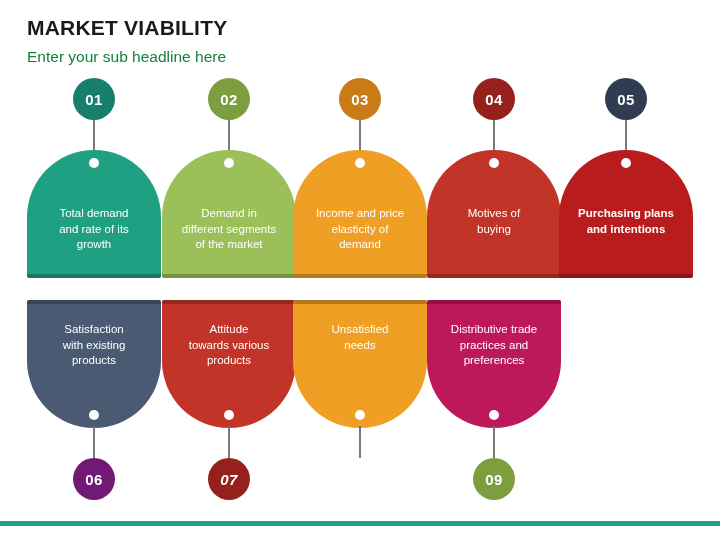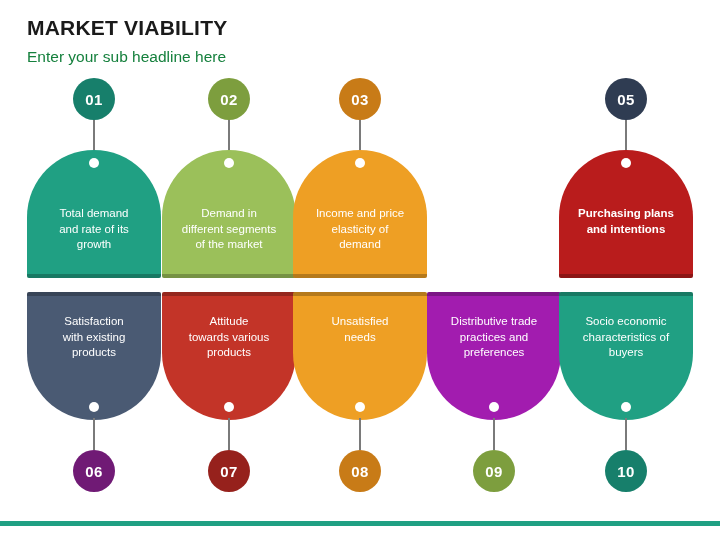--- a/index.html
+++ b/index.html
@@ -26,21 +26,21 @@
     font-size:15.5px; font-weight:normal;
     color:#1a1a1a; white-space:nowrap;
   }
 
   
   .col {
     position:absolute;
     width:134px;
   }
   .row-top { top:78px; height:202px; }
-  .row-bot { top:292px; height:200px; }
+  .row-bot { top:300px; height:200px; }
 
   
   .badge {
     position:absolute; left:50%; transform:translateX(-50%);
     width:42px; height:42px; border-radius:50%;
     display:flex; align-items:center; justify-content:center;
     color:#ffffff; font-size:15px; font-weight:bold;
     letter-spacing:0.3px;
   }
   .row-top .badge { top:0; }
@@ -130,20 +130,30 @@
     <div class="stem" style="background: rgb(122, 122, 122);"></div>
     <div class="card" style="background: rgb(238, 159, 36);">
       <div class="dot" style="background: rgb(255, 255, 255);"></div>
       <div class="label">Income and price
 elasticity of
 demand</div>
       <div class="strip"></div>
     </div>
   </div>
 
+  <div class="col row-top" style="left: 427px;">
+    <div class="badge" style="background: rgb(150, 33, 28);">04</div>
+    <div class="stem" style="background: rgb(122, 122, 122);"></div>
+    <div class="card" style="background: rgb(195, 52, 40);">
+      <div class="dot" style="background: rgb(255, 255, 255);"></div>
+      <div class="label">Motives of
+buying</div>
+      <div class="strip"></div>
+    </div>
+  </div>
 
   <div class="col row-top" style="left: 559px;">
     <div class="badge" style="background: rgb(47, 60, 82);">05</div>
     <div class="stem" style="background: rgb(122, 122, 122);"></div>
     <div class="card" style="background: #b91c1c; font-weight: bold;">
       <div class="dot" style="background: rgb(255, 255, 255);"></div>
       <div class="label">Purchasing plans
 and intentions</div>
       <div class="strip"></div>
     </div>
@@ -163,53 +173,41 @@
 
   <div class="col row-bot" style="left: 162px;">
     <div class="card" style="background: rgb(195, 52, 40);">
       <div class="strip"></div>
       <div class="label">Attitude
 towards various
 products</div>
       <div class="dot" style="background: rgb(255, 255, 255);"></div>
     </div>
     <div class="stem" style="background: rgb(122, 122, 122);"></div>
-    <div class="badge" style="background: rgb(150, 33, 28);">07</div>
+    <div class="badge" style="background: rgb(150, 33, 28); font-style: italic;">07</div>
   </div>
 
   <div class="col row-bot" style="left: 293px;">
     <div class="card" style="background: rgb(238, 159, 36);">
       <div class="strip"></div>
       <div class="label">Unsatisfied
 needs</div>
       <div class="dot" style="background: rgb(255, 255, 255);"></div>
     </div>
     <div class="stem" style="background: rgb(122, 122, 122);"></div>
-    <div class="badge" style="background: rgb(200, 123, 23);">08</div>
   </div>
 
   <div class="col row-bot" style="left: 427px;">
-    <div class="card" style="background: #a21caf;">
+    <div class="card" style="background: #be185d;">
       <div class="strip"></div>
       <div class="label">Distributive trade
 practices and
 preferences</div>
       <div class="dot" style="background: rgb(255, 255, 255);"></div>
     </div>
     <div class="stem" style="background: rgb(122, 122, 122);"></div>
     <div class="badge" style="background: rgb(125, 158, 62);">09</div>
   </div>
 
-  <div class="col row-bot" style="left: 559px;">
-    <div class="card" style="background: rgb(32, 160, 131);">
-      <div class="strip"></div>
-      <div class="label">Socio economic
-characteristics of
-buyers</div>
-      <div class="dot" style="background: rgb(255, 255, 255);"></div>
-    </div>
-    <div class="stem" style="background: rgb(122, 122, 122);"></div>
-    <div class="badge" style="background: rgb(23, 127, 107);">10</div>
-  </div>
 
   <div id="footer-bar" style="background: rgb(32, 160, 131);"></div>
 
 </div>
 
 </body></html>

